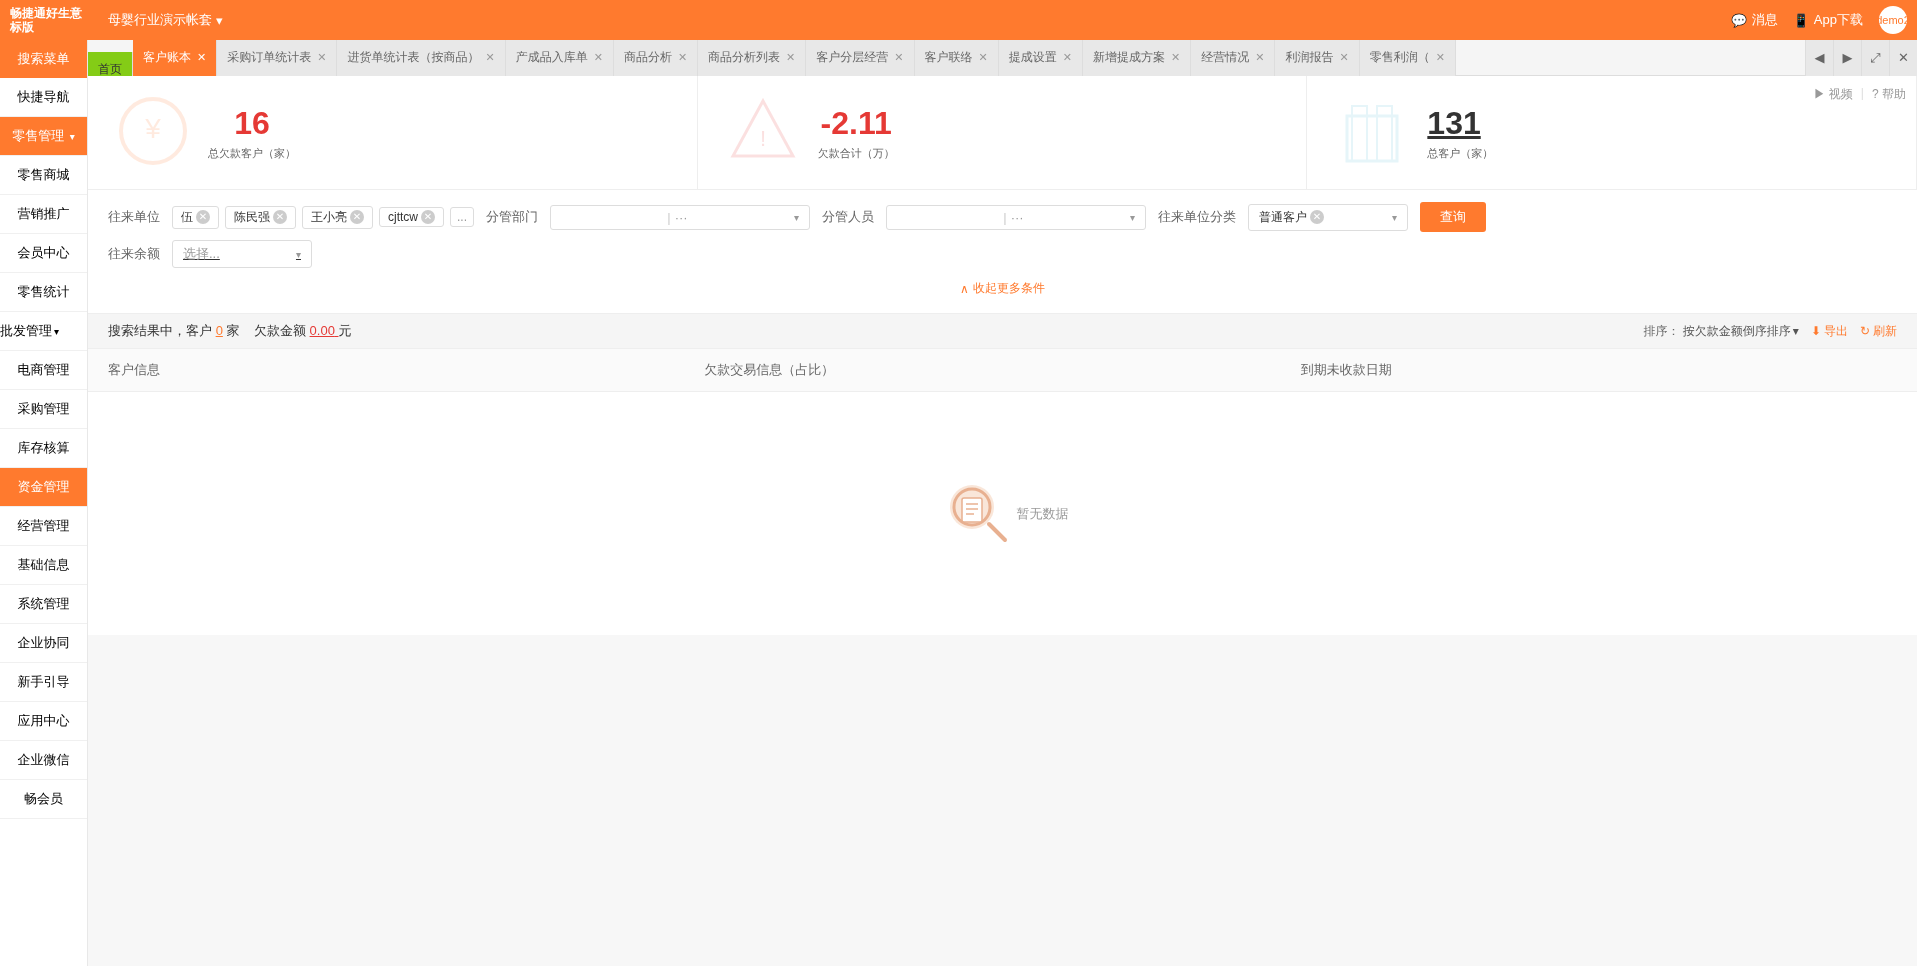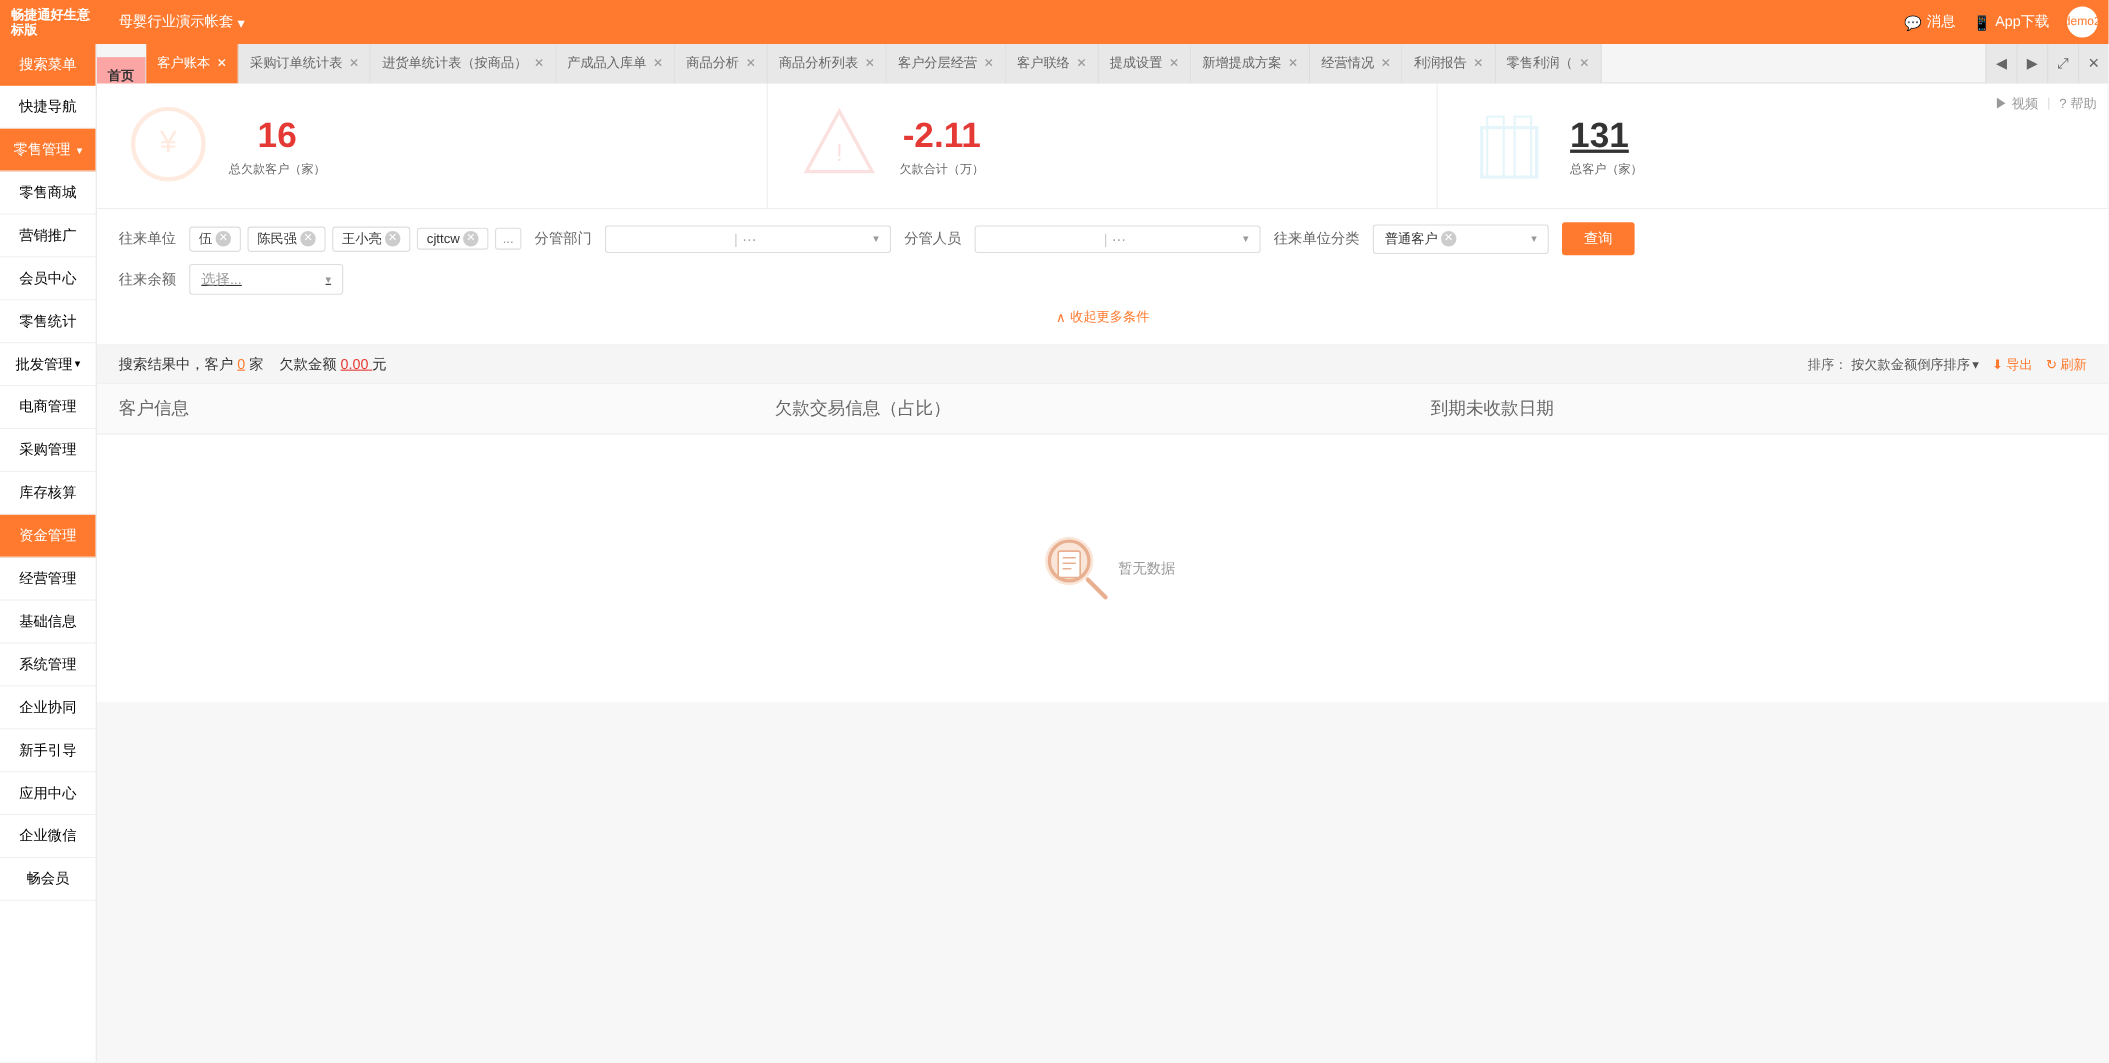--- a/index.html
+++ b/index.html
@@ -25,21 +25,21 @@
     .sidebar-nav-item { padding: 10px 0; text-align: center; font-size: 13px; cursor: pointer; color: #000000; border-bottom: 1px solid #f0f0f0; }
     .sidebar-nav-item.active { background: #ff7a2e; color: white; }
 
     
     .content-area { flex: 1; display: flex; flex-direction: column; overflow: hidden; }
 
     
     .tab-bar { display: flex; align-items: center; background: #f5f5f5; border-bottom: 1px solid #ddd; height: 36px; flex-shrink: 0; }
     .tab-item { display: flex; align-items: center; padding: 0 10px; height: 36px; font-size: 12px; cursor: pointer; border-right: 1px solid #ddd; white-space: nowrap; background: #e8e8e8; color: #666; }
     .tab-item.active { background: #ff7a2e; color: white; }
-    .tab-item.home { background: #fca5a5; color: #333; font-weight: bold; margin-top: 24px; }
+    .tab-item.home { background: #84cc16; color: #333; font-weight: normal; margin-top: 24px; }
     .tab-item .tab-close { margin-left: 6px; font-size: 11px; color: #999; }
     .tab-item.active .tab-close { color: white; }
     .tab-arrows { display: flex; align-items: center; margin-left: auto; }
     .tab-arrow-btn { width: 28px; height: 36px; display: flex; align-items: center; justify-content: center; cursor: pointer; border-left: 1px solid #ddd; background: #e8e8e8; color: #666; }
 
     
     .page-content { flex: 1; overflow-y: auto; background: #f7f7f7; }
 
     
     .stats-row { display: flex; background: white; border-bottom: 1px solid #eee; }
@@ -63,21 +63,21 @@
     .filter-select .arrow { margin-left: auto; color: #999; font-size: 10px; }
     .filter-collapse { display: flex; align-items: center; justify-content: center; color: #ff7a2e; cursor: pointer; font-size: 12px; gap: 4px; padding: 4px; }
 
     
     .summary-bar { display: flex; align-items: center; padding: 8px 20px; background: #f5f5f5; border-bottom: 1px solid #eee; font-size: 13px; color: #333; }
     .summary-bar-right { margin-left: auto; display: flex; align-items: center; gap: 12px; font-size: 12px; color: #666; }
     .summary-action { display: flex; align-items: center; gap: 3px; cursor: pointer; color: #ff7a2e; }
 
     
     .data-table { width: 100%; background: white; }
-    .data-table-header { display: flex; padding: 12px 20px; border-bottom: 1px solid #eee; background: #fafafa; font-size: 16px; color: #666; font-weight: 500; }
+    .data-table-header { display: flex; padding: 12px 20px; border-bottom: 1px solid #eee; background: #fafafa; font-size: 13px; color: #666; font-weight: 500; }
     .table-col-customer { flex: 2; }
     .table-col-debt { flex: 2; }
     .table-col-recovery { flex: 2; }
     .table-col-date { flex: 2; }
 
     
     .empty-state { display: flex; flex-direction: row; align-items: center; justify-content: center; padding: 80px 0; }
     .empty-text { color: #999; font-size: 13px; }
 
     .tag-x { display: inline-block; width: 14px; height: 14px; line-height: 14px; text-align: center; border-radius: 50%; background: #ccc; color: white; font-size: 10px; cursor: pointer; margin-left: 3px; }
@@ -125,21 +125,21 @@
       <div class="sidebar-search">搜索菜单</div>
       <div class="sidebar-nav-item">快捷导航</div>
       <div class="sidebar-nav-item active" style="background:#ff7a2e;color:white;">
         <span>零售管理</span>
         <span style="margin-left:2px;font-size:10px;">▾</span>
       </div>
       <div class="sidebar-nav-item">零售商城</div>
       <div class="sidebar-nav-item">营销推广</div>
       <div class="sidebar-nav-item">会员中心</div>
       <div class="sidebar-nav-item">零售统计</div>
-      <div class="sidebar-nav-item" style="display:flex;align-items:center;justify-content:center;gap:2px;">
+      <div class="sidebar-nav-item" style="display:flex;align-items:center;gap:2px;">
         <span>批发管理</span>
         <span style="font-size:10px;">▾</span>
       </div>
       <div class="sidebar-nav-item">电商管理</div>
       <div class="sidebar-nav-item">采购管理</div>
       <div class="sidebar-nav-item">库存核算</div>
       <div class="sidebar-nav-item" style="background:#ff7a2e;color:white;">资金管理</div>
       <div class="sidebar-nav-item">经营管理</div>
       <div class="sidebar-nav-item">基础信息</div>
       <div class="sidebar-nav-item">系统管理</div>

